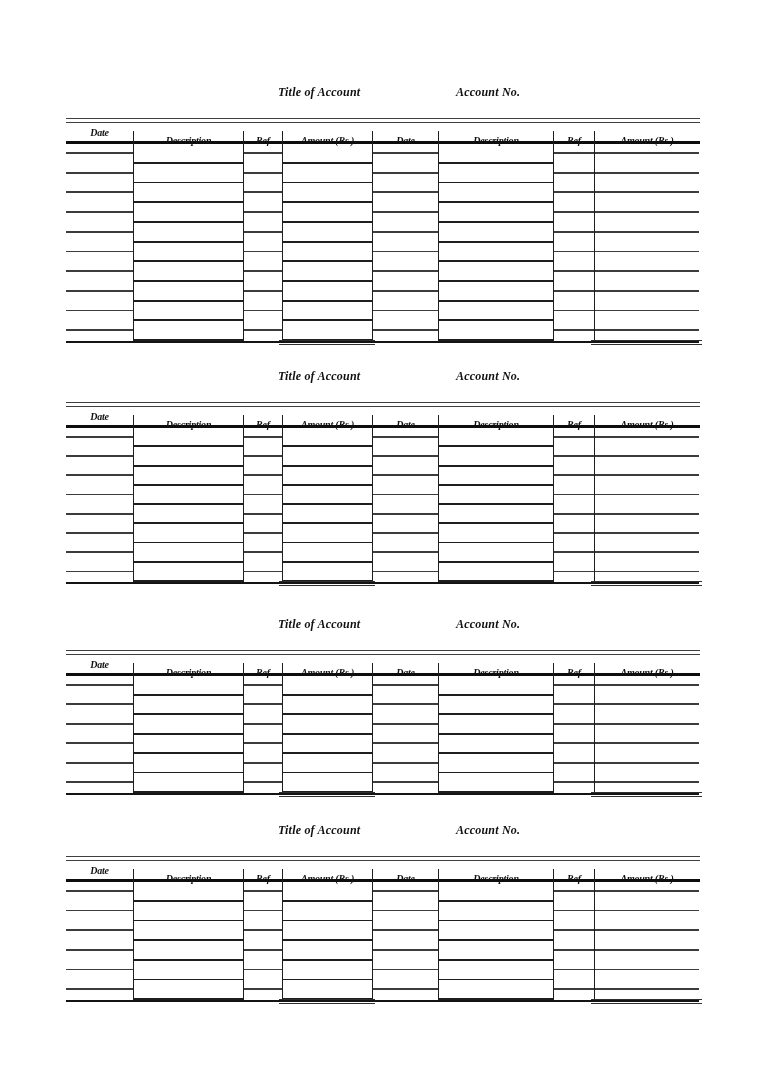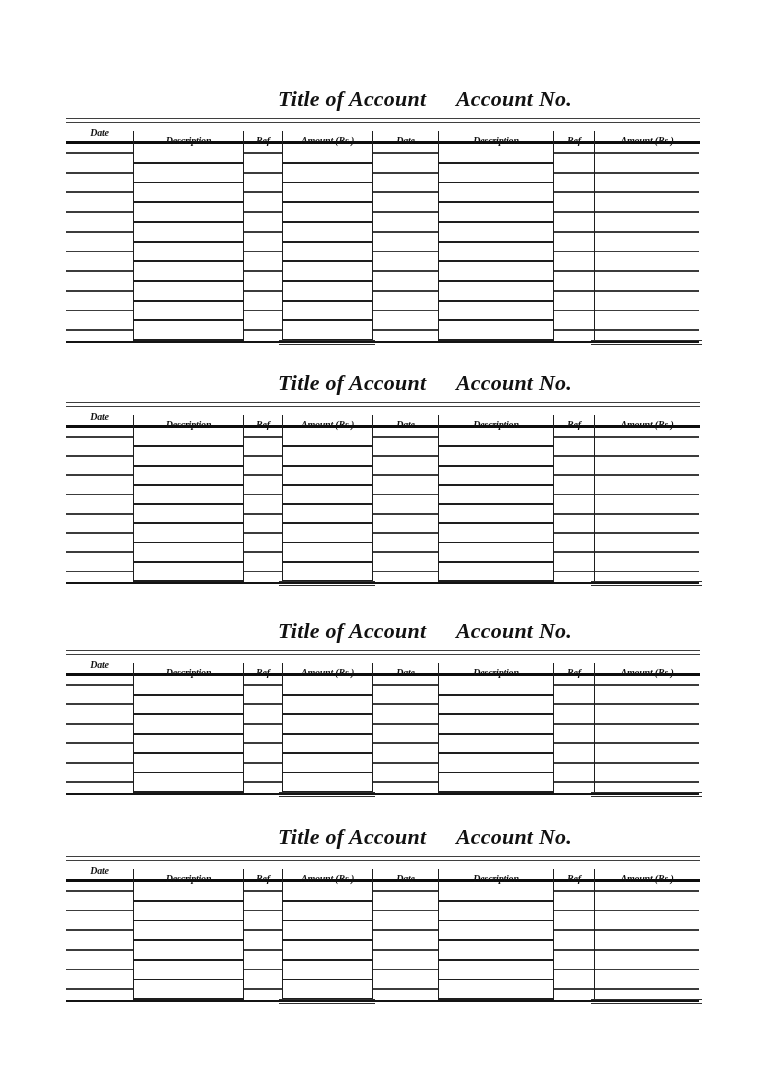--- a/index.html
+++ b/index.html
@@ -8,23 +8,23 @@
     width:768px;height:1076px;
     background:#ffffff;
     font-family:"Liberation Serif","DejaVu Serif",serif;
     color:#111;
     overflow:hidden;
   }
   .ledger{position:absolute;left:66px;width:633px;}
   
   .titlebar{position:relative;height:28px;width:100%;}
   .titlebar .title{
-    position:absolute;bottom:6px;
+    position:absolute;bottom:18px;
     font-weight:bold;font-style:italic;
-    font-size:22px;letter-spacing:.2px;white-space:nowrap;
+    font-size:12px;letter-spacing:.2px;white-space:nowrap;
   }
   .t-main{left:212px;}
   .t-acct{left:390px;}
   
   .dbl{
     height:5px;width:634px;box-sizing:border-box;
     border-top:1.6px solid #3f3f3f;
     border-bottom:1.6px solid #3f3f3f;
   }
   

